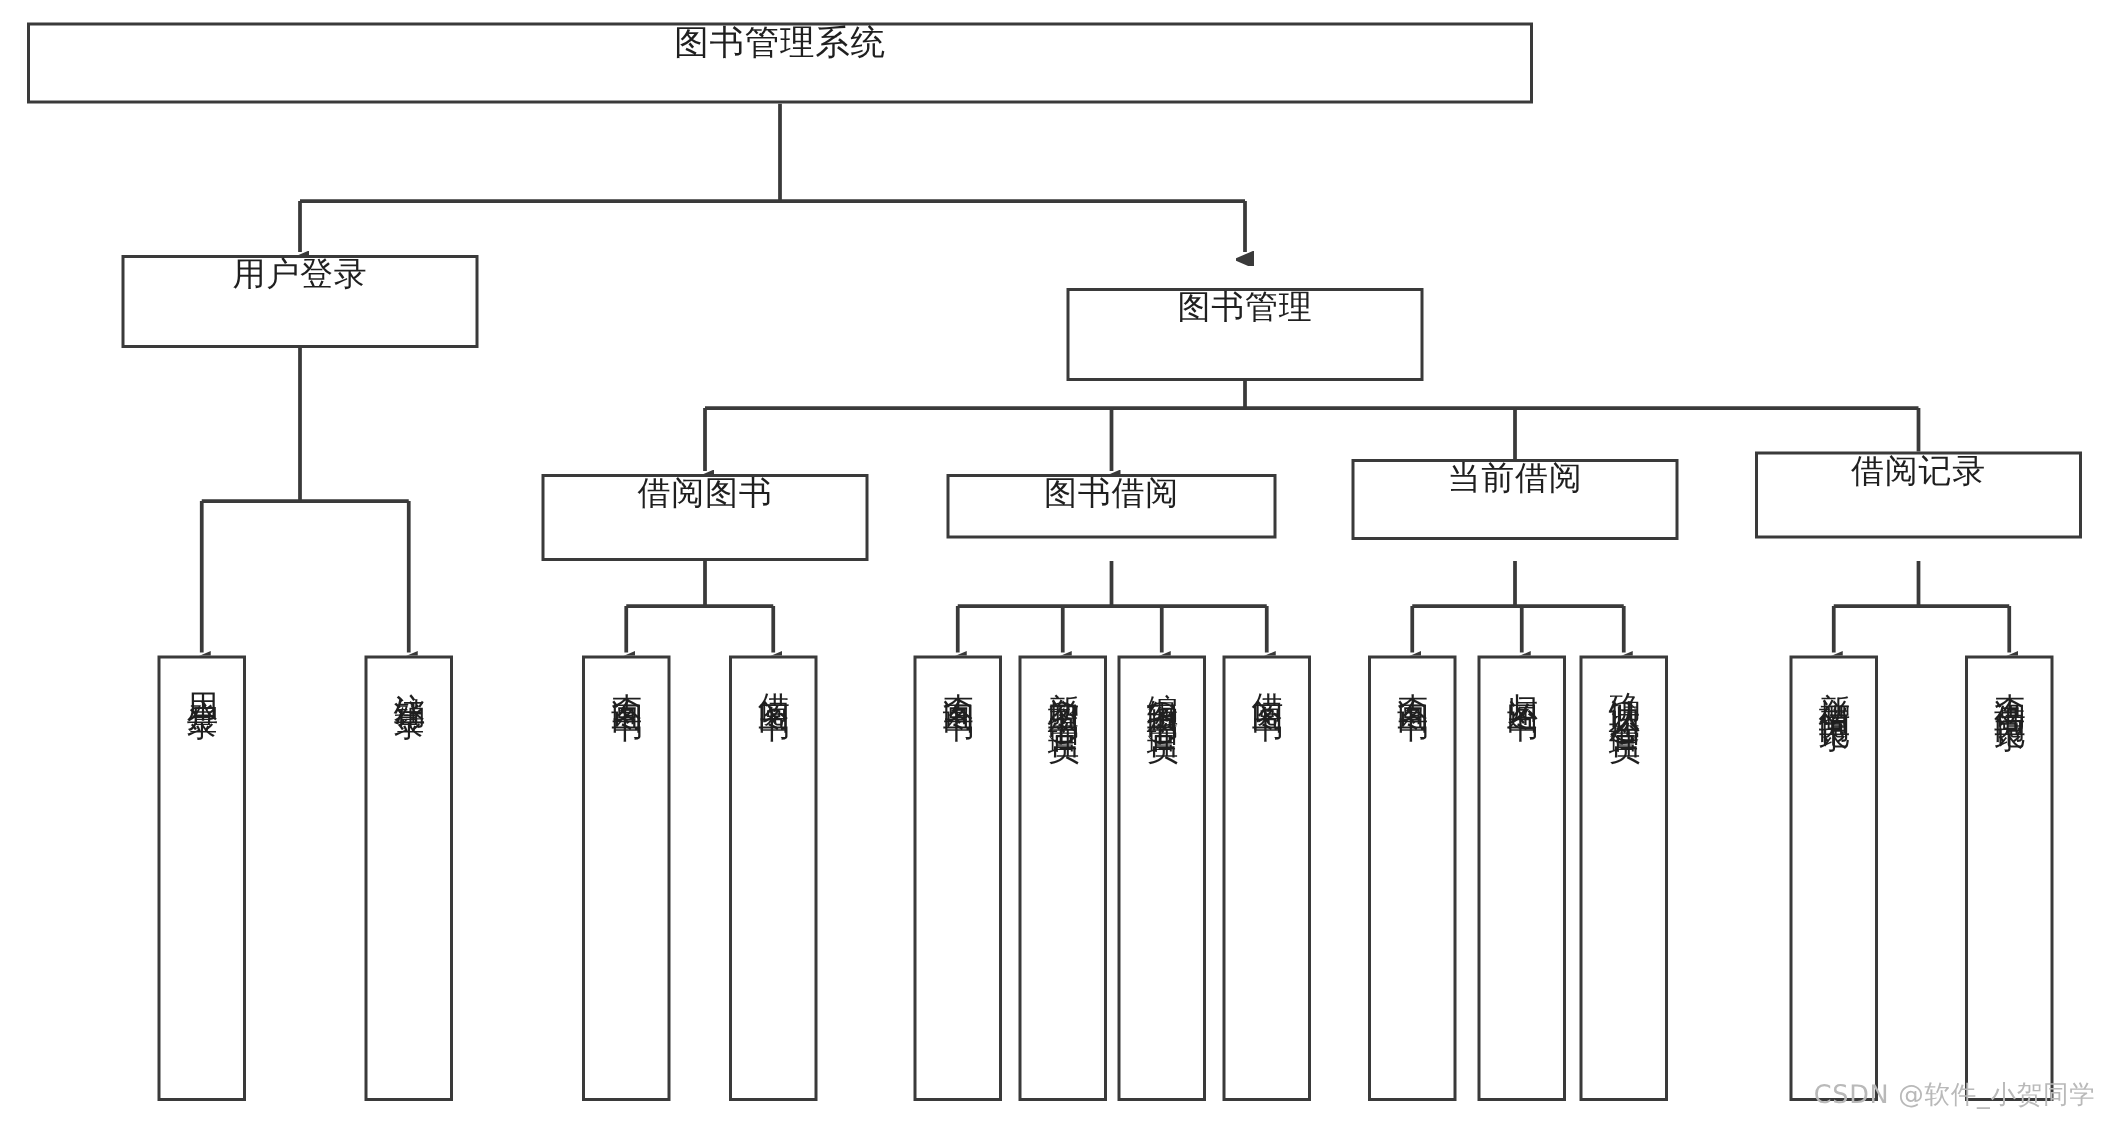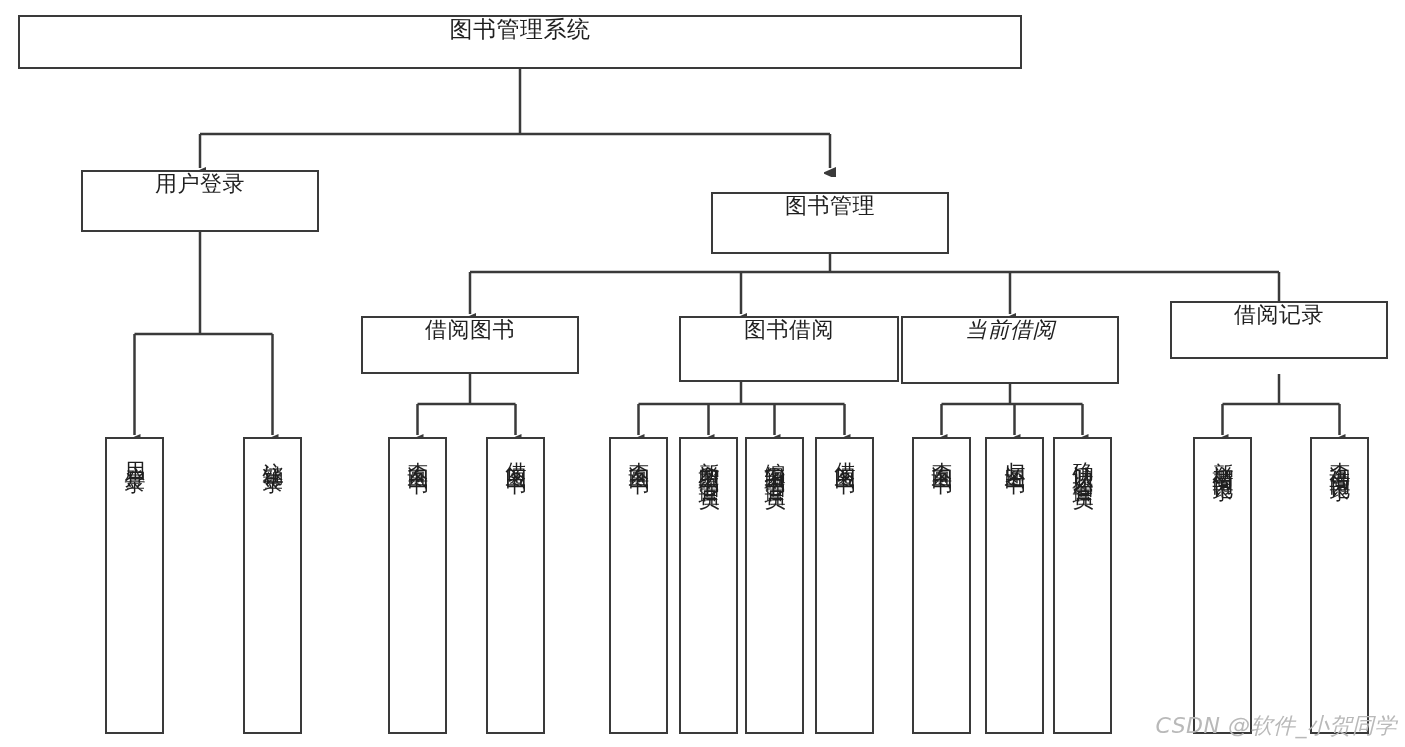--- a/index.html
+++ b/index.html
@@ -54,25 +54,24 @@
     white-space: nowrap;
     letter-spacing: 4px;
     font-size: 21px;
     line-height: 1;
   }
   .node.root .node-label { font-size: 23px; }
   .watermark {
     position: absolute;
     right: 8px;
     bottom: 6px;
-    font-size: 22px;
+    font-size: 17px;
     color: #b9b9b9;
     letter-spacing: 0.5px;
     white-space: nowrap;
-    font-style: italic;
   }
 </style>
 </head>
 <body>
 
 <div id="diagram-root">
 
   <svg class="edges" viewBox="0 0 1405 747">
     <defs>
       <marker id="arrowhead" markerWidth="10" markerHeight="12" refX="1" refY="6" orient="auto" markerUnits="userSpaceOnUse">
@@ -123,24 +122,24 @@
   <div class="node" style="left: 81px; top: 170px; width: 238px; height: 62px;">
     <span class="node-label">用户登录</span>
   </div>
   <div class="node" style="left: 711px; top: 170px; width: 238px; height: 62px; margin-top: 22px;">
     <span class="node-label">图书管理</span>
   </div>
 
   <div class="node" style="left: 361px; top: 316px; width: 218px; height: 58px;">
     <span class="node-label">借阅图书</span>
   </div>
-  <div class="node" style="left: 631px; top: 316px; width: 220px; height: 66px; margin-left: 48px;">
+  <div class="node" style="left: 631px; top: 316px; width: 220px; height: 43px;">
     <span class="node-label">图书借阅</span>
   </div>
-  <div class="node" style="left: 901px; top: 316px; width: 218px; height: 68px; font-style: italic;">
+  <div class="node" style="left: 901px; top: 306px; width: 218px; height: 54px;">
     <span class="node-label">当前借阅</span>
   </div>
   <div class="node" style="left: 1170px; top: 301px; width: 218px; height: 58px;">
     <span class="node-label">借阅记录</span>
   </div>
 
   <div class="node leaf" style="left: 105px; top: 437px; width: 59px; height: 297px;">
     <span class="node-label">用户登录</span>
   </div>
   <div class="node leaf" style="left: 243px; top: 437px; width: 59px; height: 297px;">

